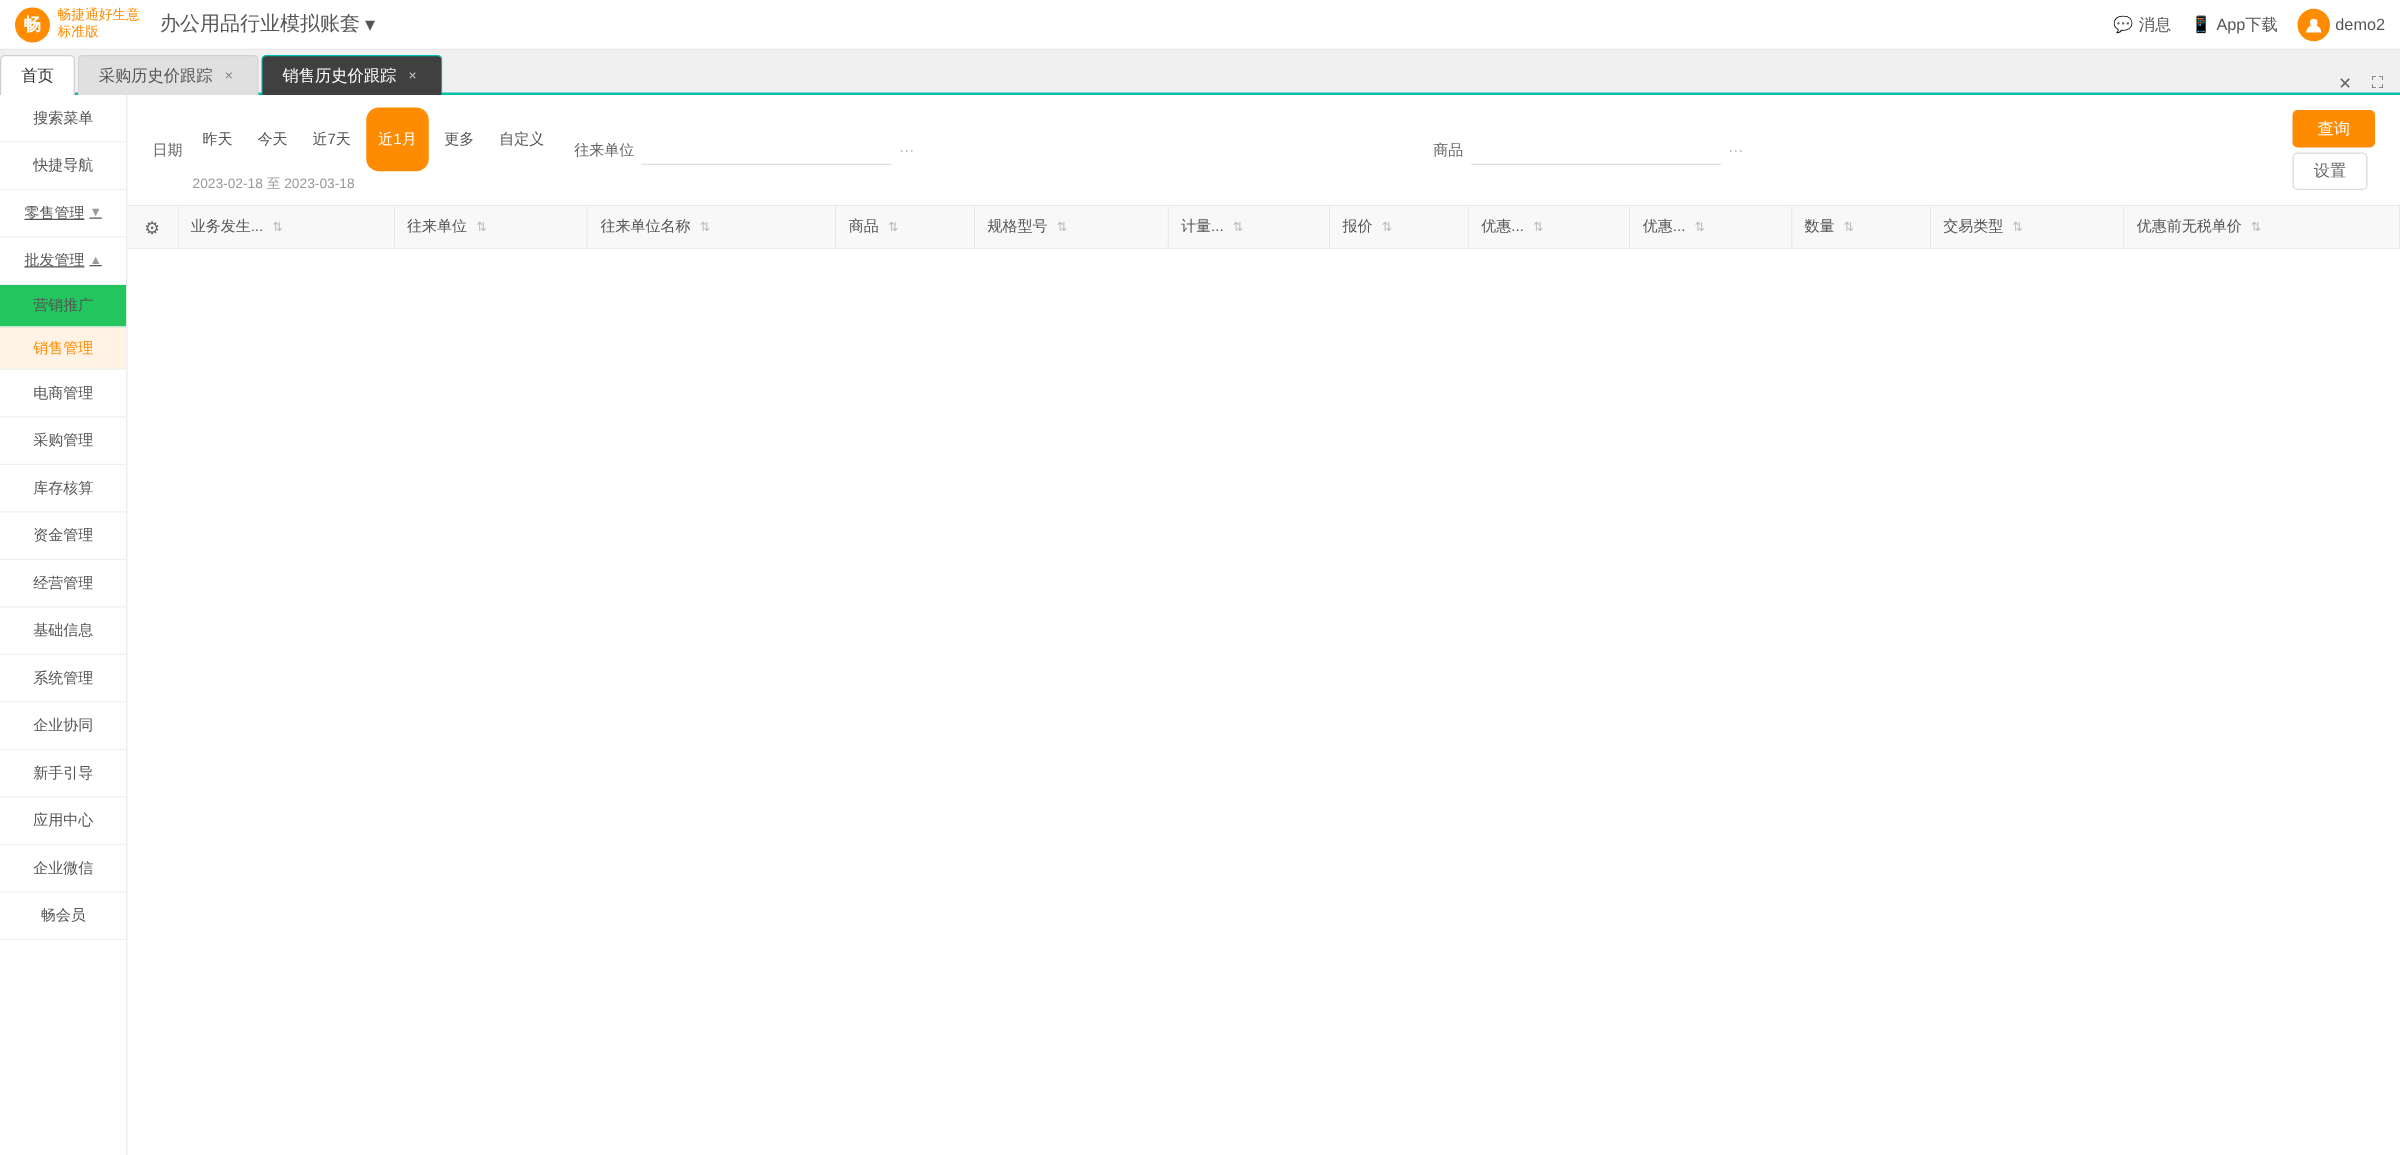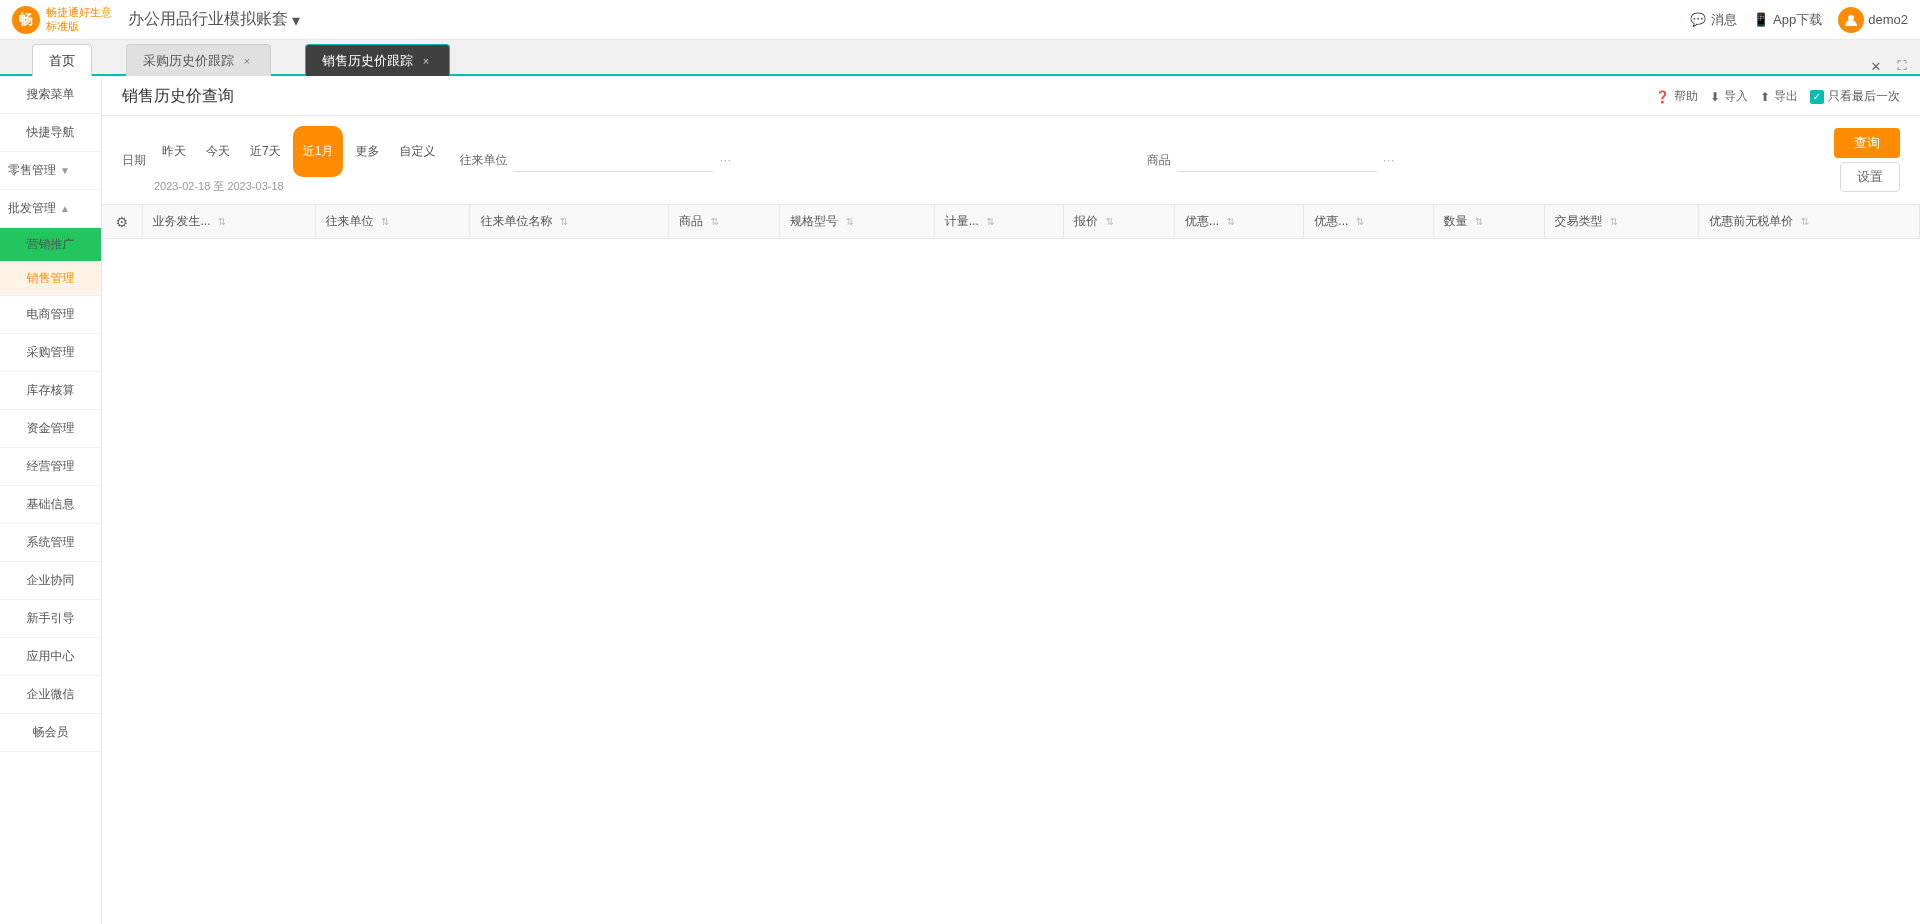--- a/index.html
+++ b/index.html
@@ -97,21 +97,20 @@
       cursor: pointer;
       font-size: 13px;
       color: #555;
       border-radius: 4px 4px 0 0;
       background: #e0e0e0;
       border: 1px solid #d0d0d0;
       border-bottom: none;
       margin-right: 2px;
       position: relative;
       top: 2px;
-      margin-left: 32px;
     }
     .tab.active {
       background: #404040;
       color: white;
       border-color: #00bfae;
     }
     .tab.home {
       background: #fff;
       color: #333;
       border-color: #d0d0d0;
@@ -174,22 +173,24 @@
       color: #555;
       border-bottom: 1px solid #f0f0f0;
       display: flex;
       flex-direction: column;
       align-items: center;
       gap: 2px;
       position: relative;
     }
     .sidebar-item.with-arrow {
       flex-direction: row;
+      justify-content: center;
       gap: 4px;
       flex-wrap: wrap;
+      text-decoration: underline;
     }
     .sidebar-item.with-arrow .item-text { font-size: 12px; }
     .sidebar-arrow { font-size: 10px; color: #999; }
     .sidebar-sub-item {
       padding: 8px 8px;
       text-align: center;
       cursor: pointer;
       font-size: 12px;
       color: #555;
       border-bottom: 1px solid #f0f0f0;
@@ -338,21 +339,21 @@
       color: #666;
       border: 1px solid #d9d9d9;
       padding: 5px 16px;
       border-radius: 4px;
       font-size: 13px;
       cursor: pointer;
     }
     .filter-right-group {
       display: flex;
       flex-direction: column;
-      align-items: flex-end;
+      align-items: flex-start;
       gap: 4px;
       margin-left: auto;
     }
 
     
     .table-container {
       flex: 1;
       overflow: auto;
       background: #fff;
     }
@@ -530,43 +531,20 @@
     <div class="sidebar-item">
       <span>企业微信</span>
     </div>
     <div class="sidebar-item">
       <span>畅会员</span>
     </div>
   </div>
 
   <div class="content-area">
 
-    <div class="page-header">
-      <div class="page-title-row">
-        <div class="page-title">销售历史价查询</div>
-        <div class="page-actions">
-          <div class="page-action-btn">
-            <span>❓</span>
-            <span>帮助</span>
-          </div>
-          <div class="page-action-btn">
-            <span>⬇</span>
-            <span>导入</span>
-          </div>
-          <div class="page-action-btn">
-            <span>⬆</span>
-            <span>导出</span>
-          </div>
-          <label class="checkbox-label">
-            <div class="checkbox-checked">✓</div>
-            <span>只看最后一次</span>
-          </label>
-        </div>
-      </div>
-    </div>
 
     <div class="filter-row">
       <div class="filter-group">
         <span class="filter-label">日期</span>
         <div>
           <div class="date-btns">
             <span class="date-btn">昨天</span>
             <span class="date-btn">今天</span>
             <span class="date-btn">近7天</span>
             <span class="date-btn active">近1月</span>

